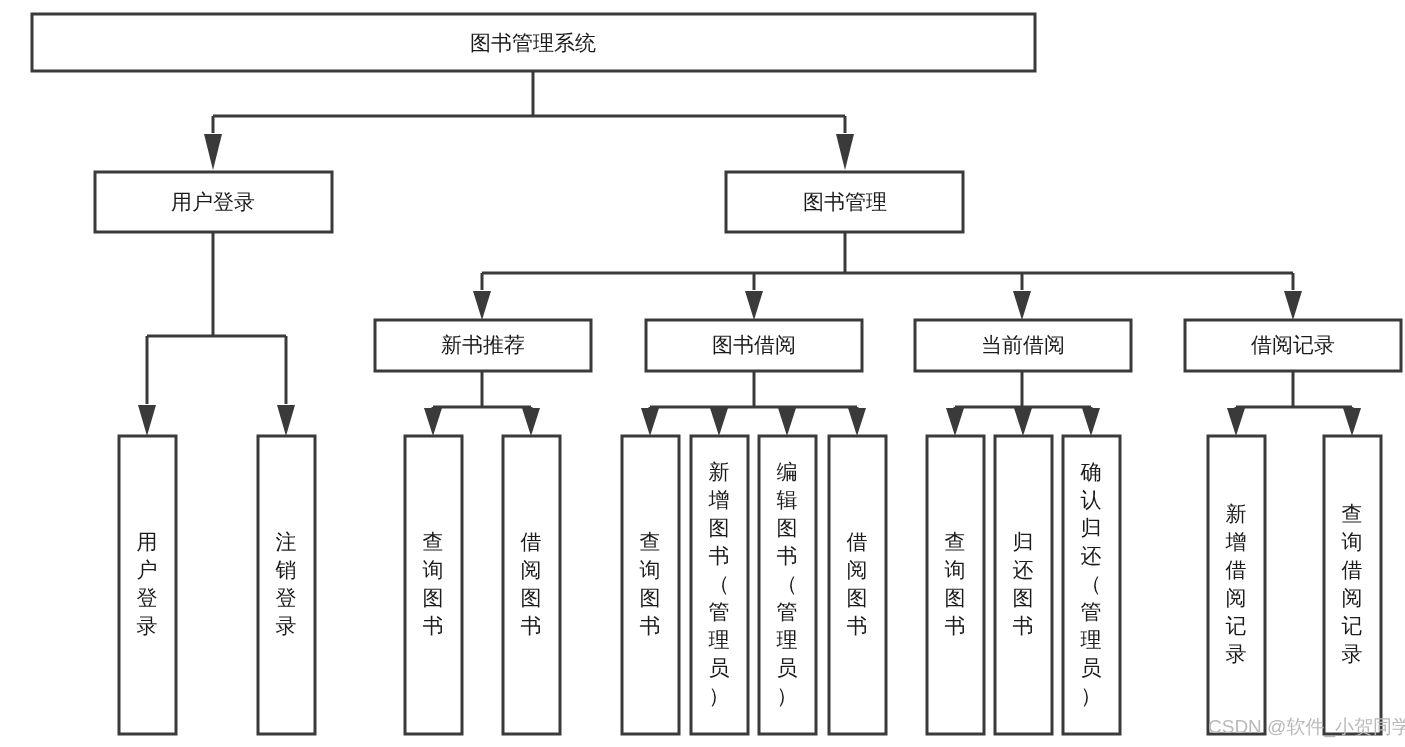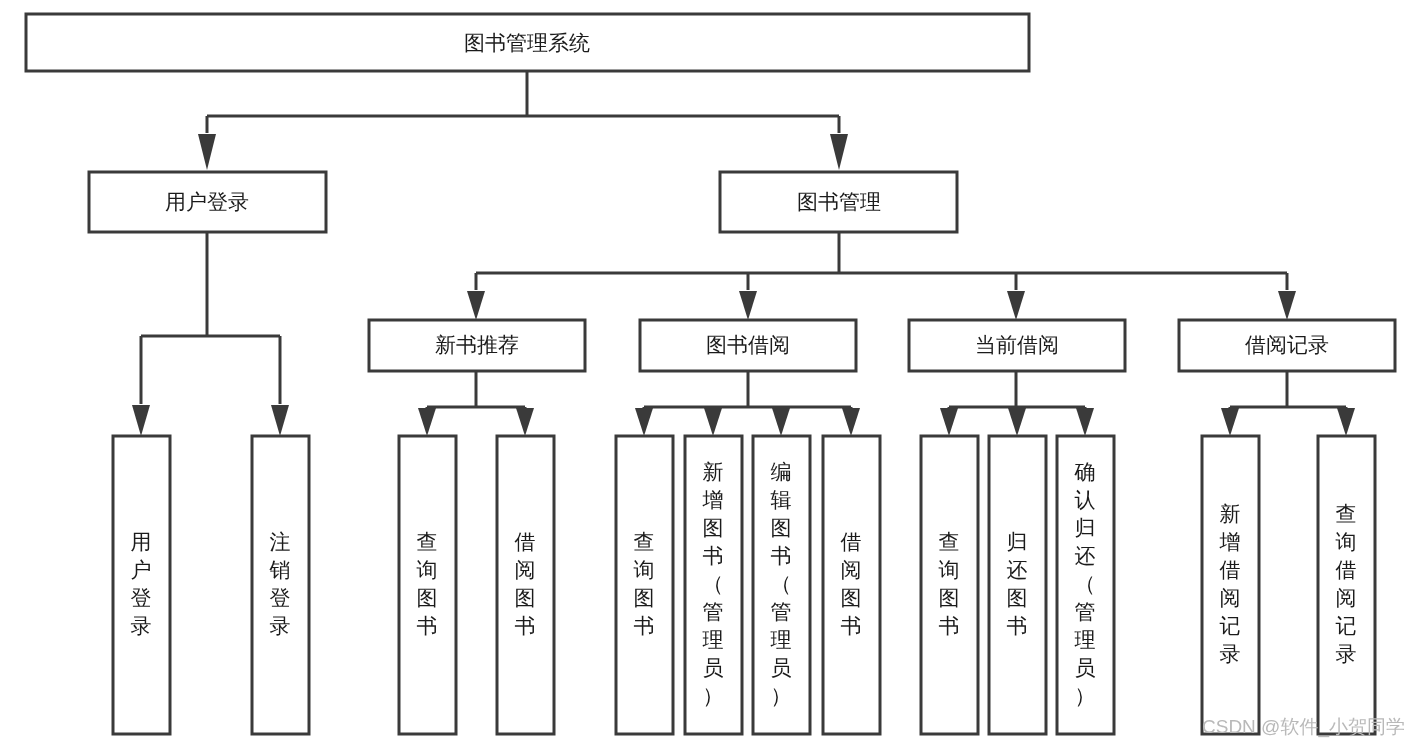--- a/index.html
+++ b/index.html
@@ -9,21 +9,21 @@
   }
   body {
     width: 1405px;
     height: 747px;
     font-family: "Liberation Sans", "DejaVu Sans", sans-serif;
     overflow: hidden;
     position: relative;
   }
   #diagram-root {
     position: absolute;
-    top: 0; left: 8px;
+    top: 0; left: 14px;
     width: 1233px;
     height: 747px;
   }
   svg#tree-svg {
     display: block;
     width: 1405px;
     height: 747px;
   }
   .node-box {
     fill: #ffffff;

